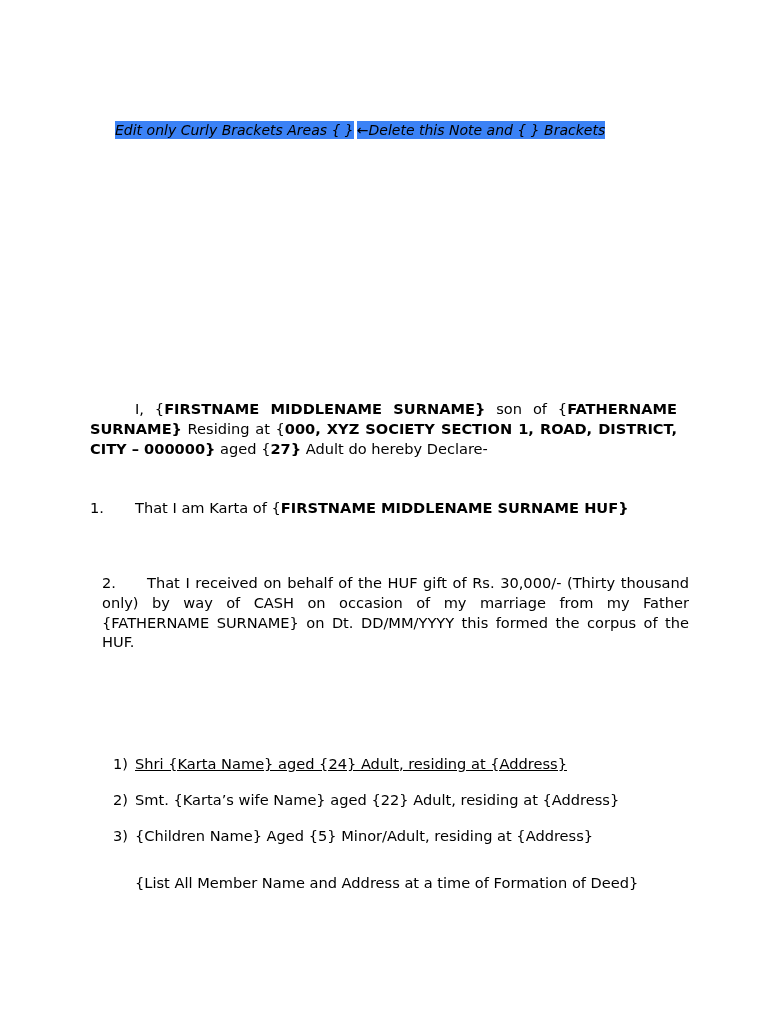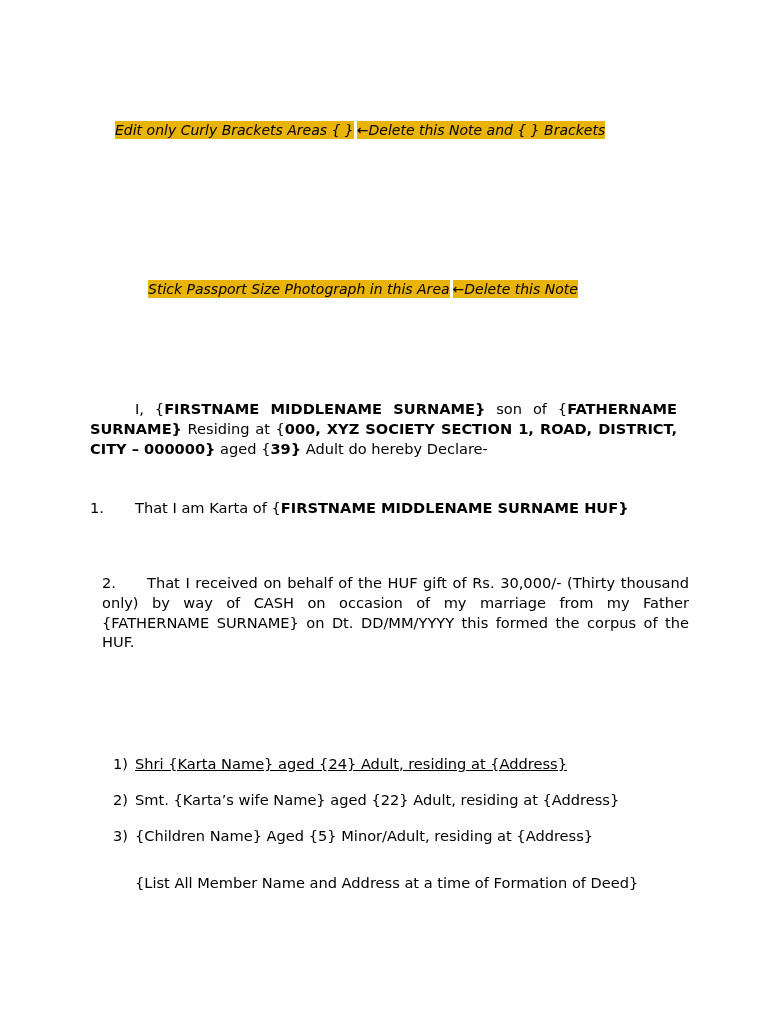--- a/index.html
+++ b/index.html
@@ -1,20 +1,20 @@
 <!DOCTYPE html>
 <html><head>
   <meta charset="utf-8">
   <style>
     html, body { margin: 0; padding: 0; background: #ffffff; }
     body { width: 768px; height: 1024px; position: relative; overflow: hidden;
            font-family: "DejaVu Sans", sans-serif; color: #000; }
     .page { position: absolute; left: 0; top: 0; width: 768px; height: 1024px; }
     .note { position: absolute; font-style: italic; font-size: 14px; line-height: 18px; white-space: nowrap; }
-    .note .hl { background: #eab308; padding: 1px 0; }
+    .note .hl { background: #3b82f6; padding: 1px 0; }
     .note .gap { background: #ffffff; display: inline-block; width: 3px; }
     .title { position: absolute; left: 0; width: 768px; top: 152px; text-align: center;
              font-weight: bold; font-size: 45px; line-height: 54px; }
     .title span { text-decoration: underline; text-decoration-thickness: 2px; text-underline-offset: 5px; }
     .para { position: absolute; left: 90px; width: 587px; font-size: 14.6px; line-height: 19.8px; text-align: justify; }
     .num { display: inline-block; width: 45px; }
     b { font-weight: bold; }
     .list-item { position: absolute; left: 113px; font-size: 14.6px; line-height: 20px; white-space: nowrap; }
     .list-item .lnum { display: inline-block; width: 22px; }
     .indent { display: inline-block; width: 45px; }
@@ -22,26 +22,23 @@
 </head>
 <body>
 
 <div class="page">
 
   <div class="note" style="left:115px; top:121px;">
     <span class="hl">Edit only Curly Brackets Areas { }</span><span class="gap"></span><span class="hl">←</span><span class="hl">Delete this Note and { } Brackets</span>
   </div>
 
 
-  <div class="note" style="left:148px; top:280px;">
-    <span class="hl">Stick Passport Size Photograph in this Area</span><span class="gap"></span><span class="hl">←</span><span class="hl">Delete this Note</span>
-  </div>
 
   <div class="para" style="top:399px;">
-    <span class="indent"></span><span>I, {</span><b>FIRSTNAME MIDDLENAME SURNAME}</b><span> son of {</span><b>FATHERNAME SURNAME}</b><span> Residing at {</span><b>000, XYZ SOCIETY SECTION 1, ROAD, DISTRICT, CITY – 000000}</b><span> aged {</span><b>39}</b><span> Adult do hereby Declare-</span>
+    <span class="indent"></span><span>I, {</span><b>FIRSTNAME MIDDLENAME SURNAME}</b><span> son of {</span><b>FATHERNAME SURNAME}</b><span> Residing at {</span><b>000, XYZ SOCIETY SECTION 1, ROAD, DISTRICT, CITY – 000000}</b><span> aged {</span><b>27}</b><span> Adult do hereby Declare-</span>
   </div>
 
   <div class="para" style="top:498px;">
     <span class="num">1.</span><span>That I am Karta of {</span><b>FIRSTNAME MIDDLENAME SURNAME HUF}</b>
   </div>
 
   <div class="para" style="top:573px;margin-left:12px;">
     <span class="num">2.</span><span>That I received on behalf of the HUF gift of Rs. 30,000/- (Thirty thousand only) by way of CASH on occasion of my marriage from my Father {FATHERNAME SURNAME} on Dt. DD/MM/YYYY this formed the corpus of the HUF.</span>
   </div>
 

